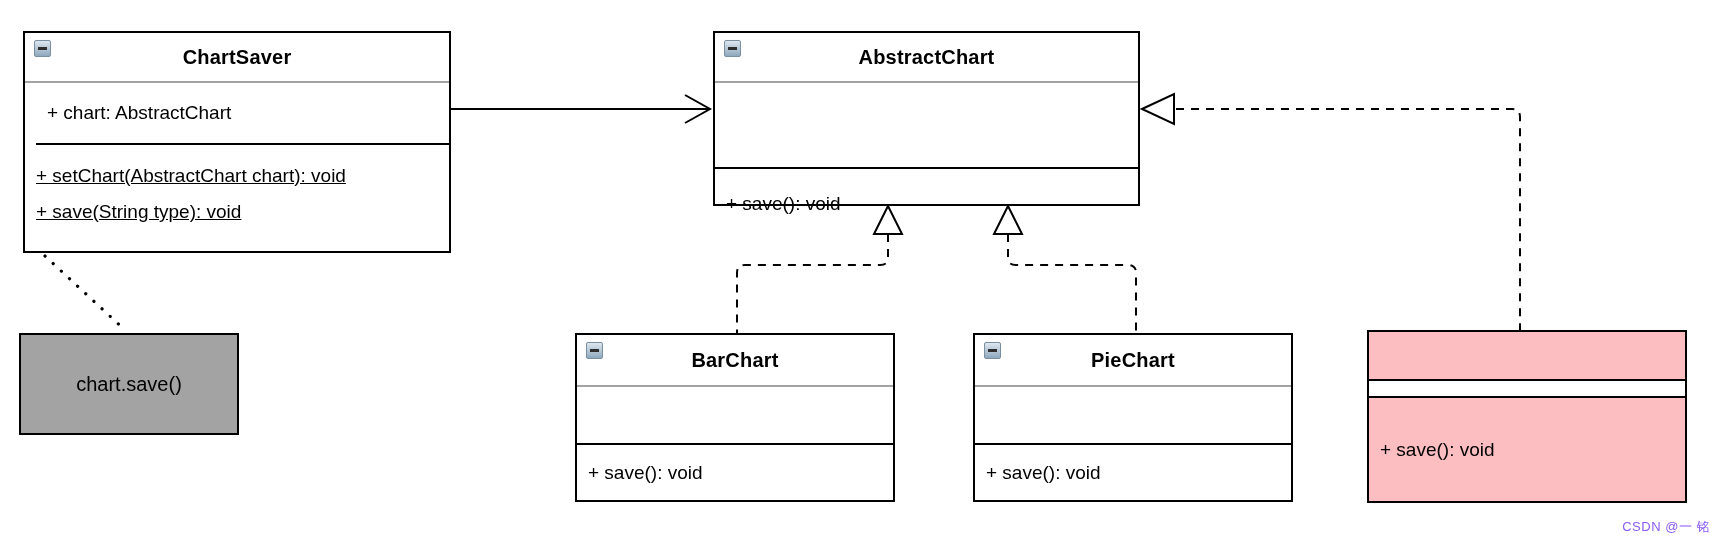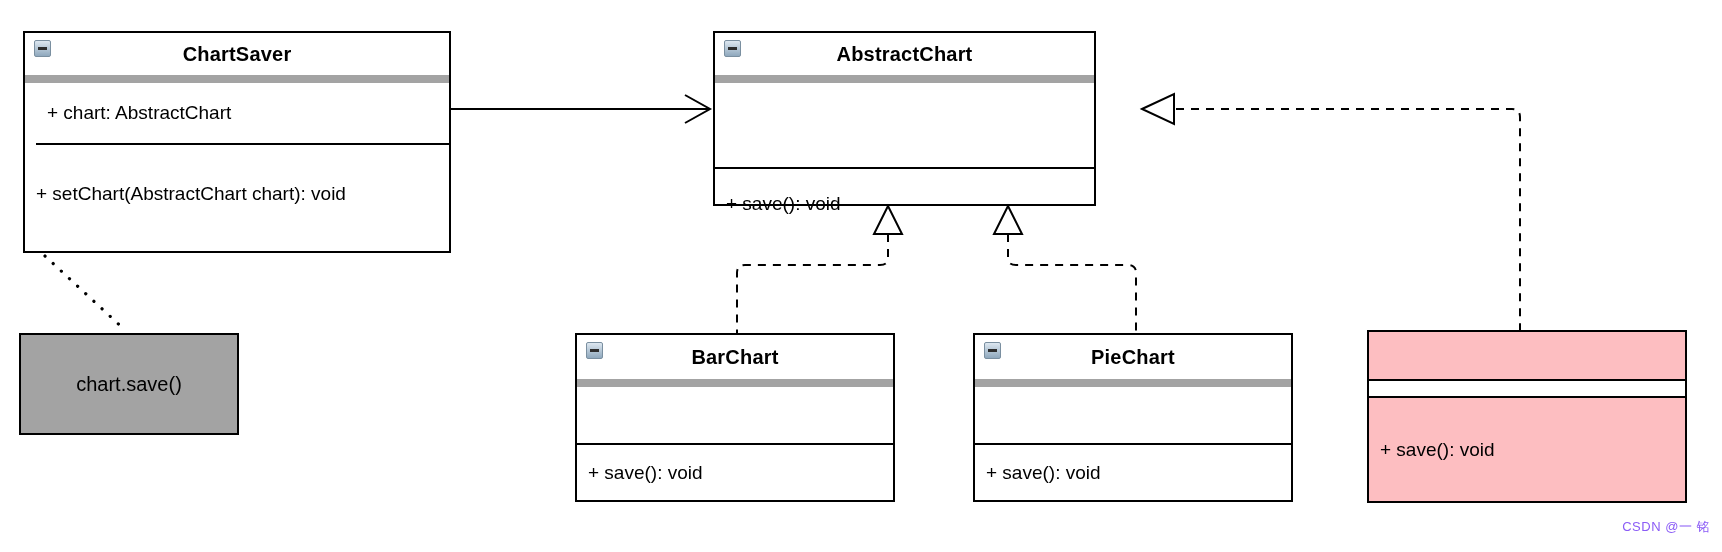--- a/index.html
+++ b/index.html
@@ -12,21 +12,21 @@
   }
   .uml-class{
     position:absolute;
     border:2px solid #000;
     background:#fff;
     box-sizing:border-box;
     display:flex;flex-direction:column;
   }
   .uml-title{
     position:relative;
-    border-bottom:8px solid #a3a3a3;
+    border-bottom:2px solid #a3a3a3;
     display:flex;align-items:center;justify-content:center;
     box-sizing:border-box;
     flex:0 0 auto;
   }
   .uml-name{
     font-weight:bold;font-size:20px;color:#000;letter-spacing:.2px;
   }
   .collapse-icon{
     position:absolute;left:9px;top:7px;
     width:17px;height:17px;
@@ -79,26 +79,27 @@
   <div class="uml-class" style="left:23px;top:31px;width:428px;height:222px;">
     <div class="uml-title" style="height:50px;">
       <span class="collapse-icon">
           <span class="minus-bar"></span>
         </span>
       <span class="uml-name">ChartSaver</span>
     </div>
     <div class="uml-attrs" style="height:62px;margin-left:11px;">
       <div class="uml-line">+ chart: AbstractChart</div>
     </div>
-    <div class="uml-methods" style="padding:6px 0 14px 0;">
+    <div class="uml-methods" style="padding:6px 0 14px 0;text-decoration:underline;">
       <div class="uml-line">+ setChart(AbstractChart chart): void</div>
+      <div class="uml-line">+ save(String type): void</div>
     </div>
   </div>
 
-  <div class="uml-class" style="left:713px;top:31px;width:383px;height:175px;gap:24px;">
+  <div class="uml-class" style="left:713px;top:31px;width:427px;height:175px;gap:24px;">
     <div class="uml-title" style="height:50px;">
       <span class="collapse-icon">
           <span class="minus-bar"></span>
         </span>
       <span class="uml-name">AbstractChart</span>
     </div>
     <div class="uml-attrs" style="height:62px;"></div>
     <div class="uml-methods">
       <div class="uml-line">+ save(): void</div>
     </div>

